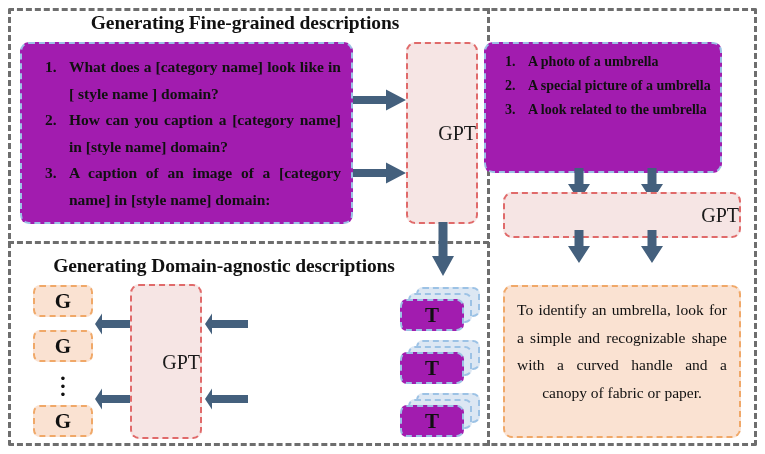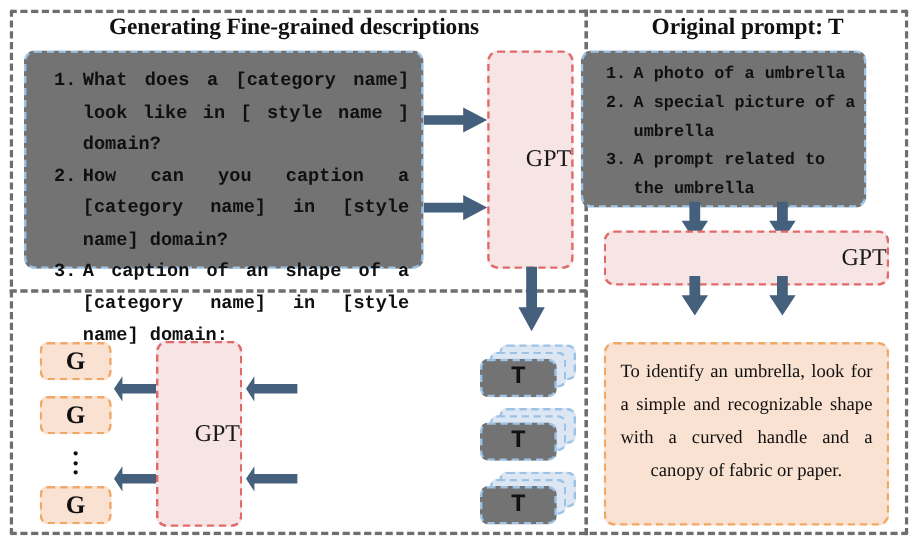--- a/index.html
+++ b/index.html
@@ -43,23 +43,22 @@
     letter-spacing:-0.1px;
   }
 
   
   .box{
     position:absolute;
     box-sizing:border-box;
     border-radius:9px;
   }
   .box-blue{
-    background:#737373;
+    background:#a21caf;
     border:2.5px dashed #9cc2e5;
-    font-family:Liberation Mono, monospace;
   }
   .box-pink{
     background:#f6e5e4;
     border:2.5px dashed #e06a6a;
   }
   .box-orange{
     background:#fae2d2;
     border:2.5px dashed #f0a868;
   }
 
@@ -192,21 +191,21 @@
   <div class="divider-v" style="left:487px; top:8px; height:438px;"></div>
 
   <div class="divider-h" style="left:8px; top:241px; width:481px;"></div>
 
   <div class="panel-title" style="left:14px; top:12px; width:462px; font-size:19.5px;">Generating Fine-grained descriptions</div>
 
   <div class="box box-blue" style="left:20px; top:42px; width:333px; height:182px;">
     <ol class="numlist" id="tl-list">
       <li>What does a [category name] look like in [ style name ] domain?</li>
       <li>How can you caption a [category name] in [style name] domain?</li>
-      <li>A caption of an shape of a [category name] in [style name] domain:</li>
+      <li>A caption of an image of a [category name] in [style name] domain:</li>
     </ol>
   </div>
 
   <div class="box box-pink" style="left:406px; top:42px; width:72px; height:182px;">
     <div class="gpt-label" style="font-size:20px;">GPT</div>
   </div>
 
   <div class="arrow" style="left:353px; top:89px; width:54px; height:22px;">
     <svg width="54" height="22" viewBox="0 0 54 22">
       <path d="M0 7 L33 7 L33 0.5 L53 11 L33 21.5 L33 15 L0 15 Z" fill="#44607d"></path>
@@ -217,27 +216,26 @@
       <path d="M0 7 L33 7 L33 0.5 L53 11 L33 21.5 L33 15 L0 15 Z" fill="#44607d"></path>
     </svg>
   </div>
 
   <div class="arrow" style="left:431px; top:222px; width:24px; height:55px;">
     <svg width="24" height="55" viewBox="0 0 24 55">
       <path d="M7.5 0 L16.5 0 L16.5 34 L23 34 L12 54 L1 34 L7.5 34 Z" fill="#44607d"></path>
     </svg>
   </div>
 
-  <div class="panel-title" style="left:495px; top:12px; width:256px; font-size:19.5px;">Original prompt: T</div>
 
   <div class="box box-blue" style="left:484px; top:42px; width:238px; height:131px;">
     <ol class="numlist" id="tr-list">
       <li>A photo of a umbrella</li>
       <li>A special picture of a umbrella</li>
-      <li>A prompt related to the umbrella</li>
+      <li>A look related to the umbrella</li>
     </ol>
   </div>
 
   <div class="arrow" style="left:567px; top:168px; width:24px; height:34px;">
     <svg width="24" height="34" viewBox="0 0 24 34">
       <path d="M7.5 0 L16.5 0 L16.5 16 L23 16 L12 33 L1 16 L7.5 16 Z" fill="#44607d"></path>
     </svg>
   </div>
   <div class="arrow" style="left:640px; top:168px; width:24px; height:34px;">
     <svg width="24" height="34" viewBox="0 0 24 34">
@@ -258,20 +256,21 @@
     <svg width="24" height="34" viewBox="0 0 24 34">
       <path d="M7.5 0 L16.5 0 L16.5 16 L23 16 L12 33 L1 16 L7.5 16 Z" fill="#44607d"></path>
     </svg>
   </div>
 
 
   <div class="box box-orange" style="left:503px; top:285px; width:238px; height:153px;">
     <div class="gtext">To identify an umbrella, look for a simple and recognizable shape with a curved handle and a canopy of fabric or paper.</div>
   </div>
 
+  <div class="panel-title" style="left:14px; top:255px; width:420px; font-size:19.5px;">Generating Domain-agnostic descriptions</div>
 
   <div class="token box-orange" style="left:33px; top:285px; width:60px; height:32px;">
     <div class="token-label">G</div>
   </div>
   <div class="token box-orange" style="left:33px; top:330px; width:60px; height:32px;">
     <div class="token-label">G</div>
   </div>
   <div class="vdots" style="left:33px; top:374px; width:60px;">
     <span>·</span>
       <span>·</span>

